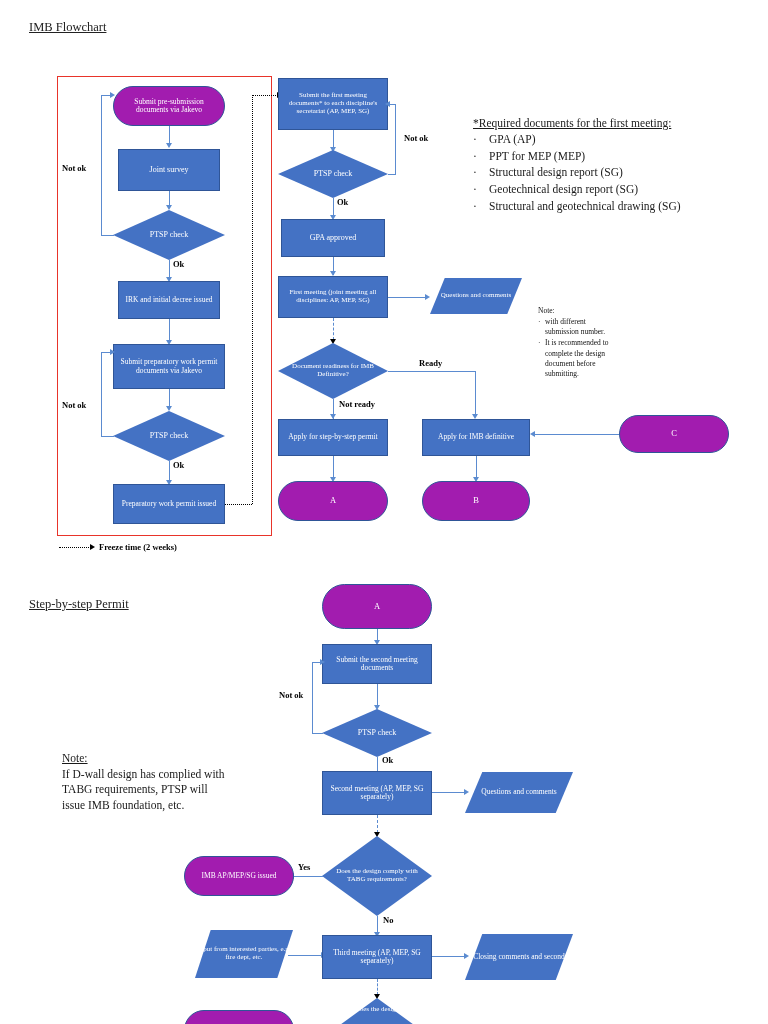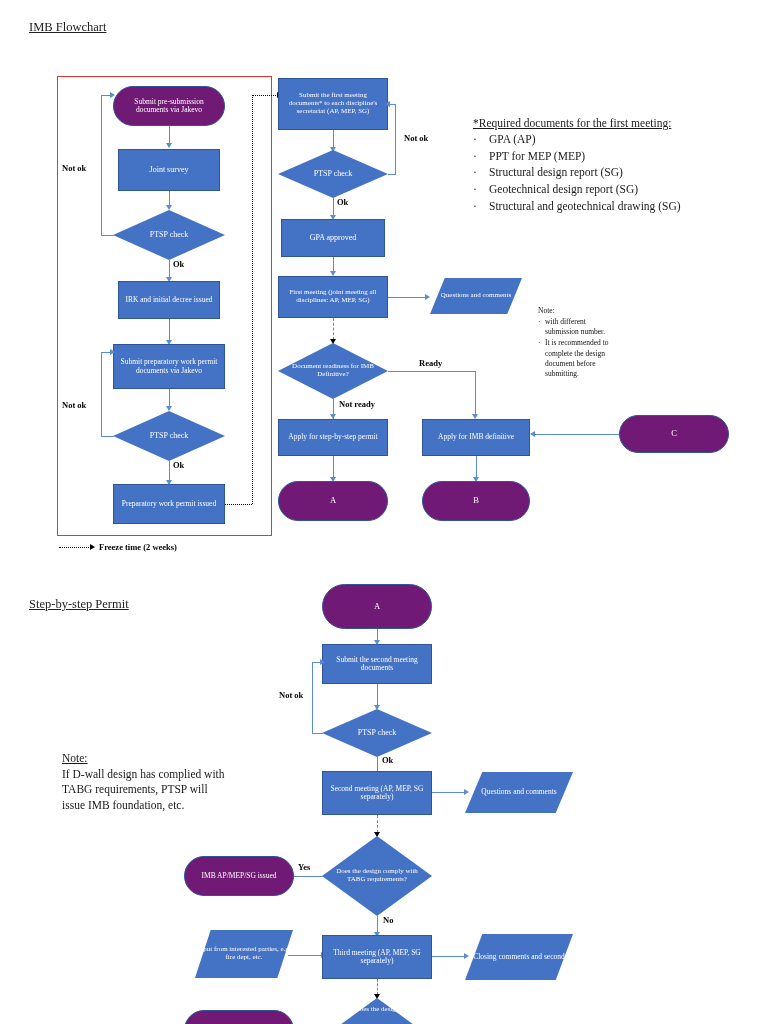--- a/index.html
+++ b/index.html
@@ -17,21 +17,21 @@
   .shape{
     position:absolute;
     display:flex;align-items:center;justify-content:center;
     text-align:center;
     color:#fff;
     font-family:"Liberation Serif", serif;
     line-height:1.12;
     box-sizing:border-box;
   }
   .proc{ background:#4472C4; border:1px solid #2F5597; }
-  .term{ background:#701a75; border:1px solid #2F5597; border-radius:999px; }
+  .term{ background:#a21caf; border:1px solid #2F5597; border-radius:999px; }
   .dia  { background:transparent; border:none; }
   .dia .diabg{
     position:absolute;left:0;top:0;width:100%;height:100%;
     background:#4472C4;
     clip-path:polygon(50% 0,100% 50%,50% 100%,0 50%);
   }
   .dia .dtxt{position:relative;z-index:2;padding:0 6px;}
   .para{ background:transparent; border:none; }
   .para .pbg{
     position:absolute;left:0;top:0;width:100%;height:100%;

